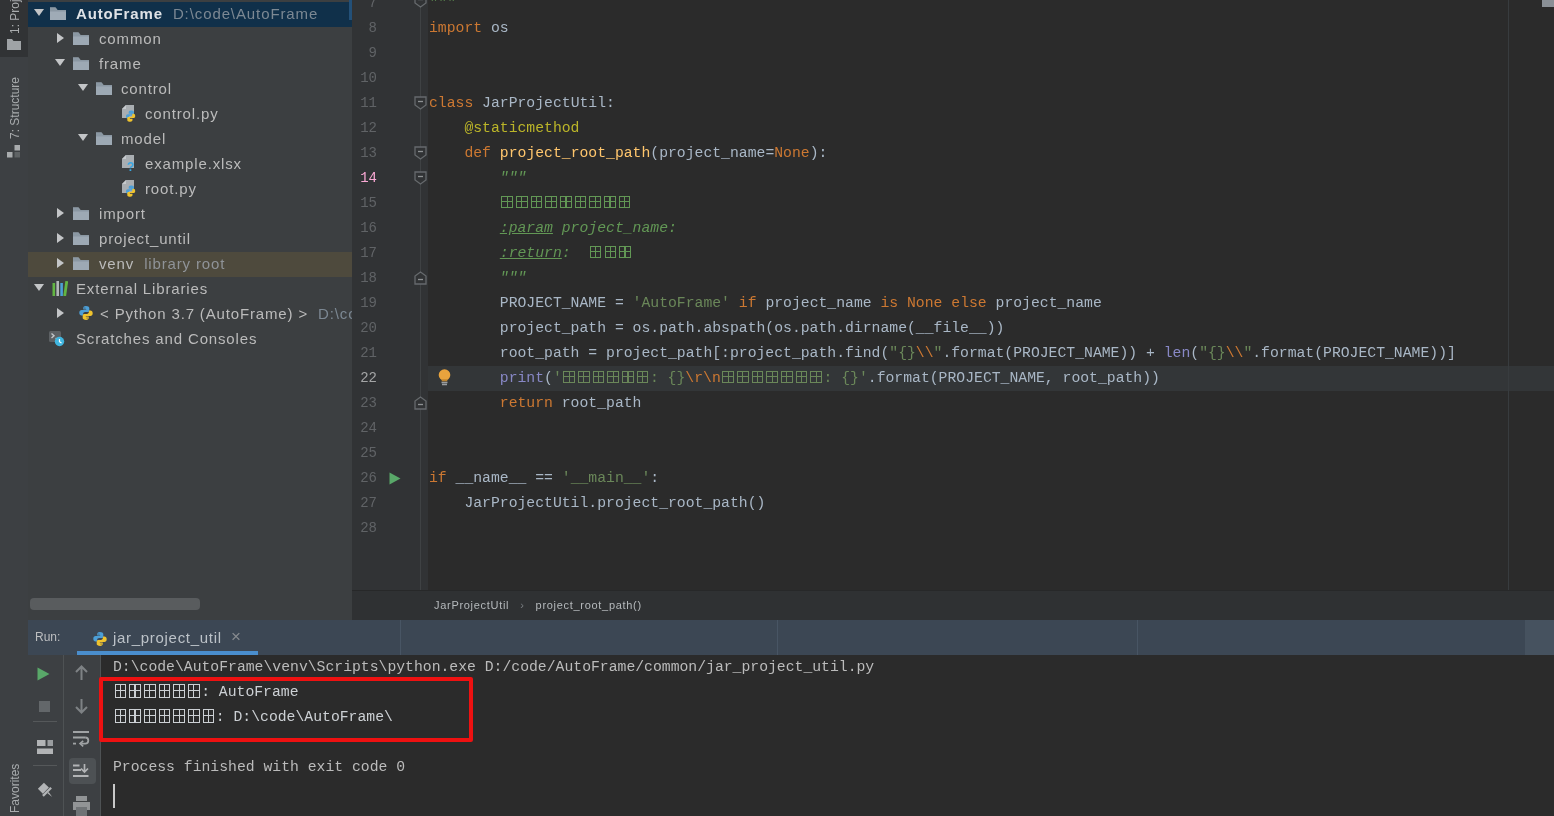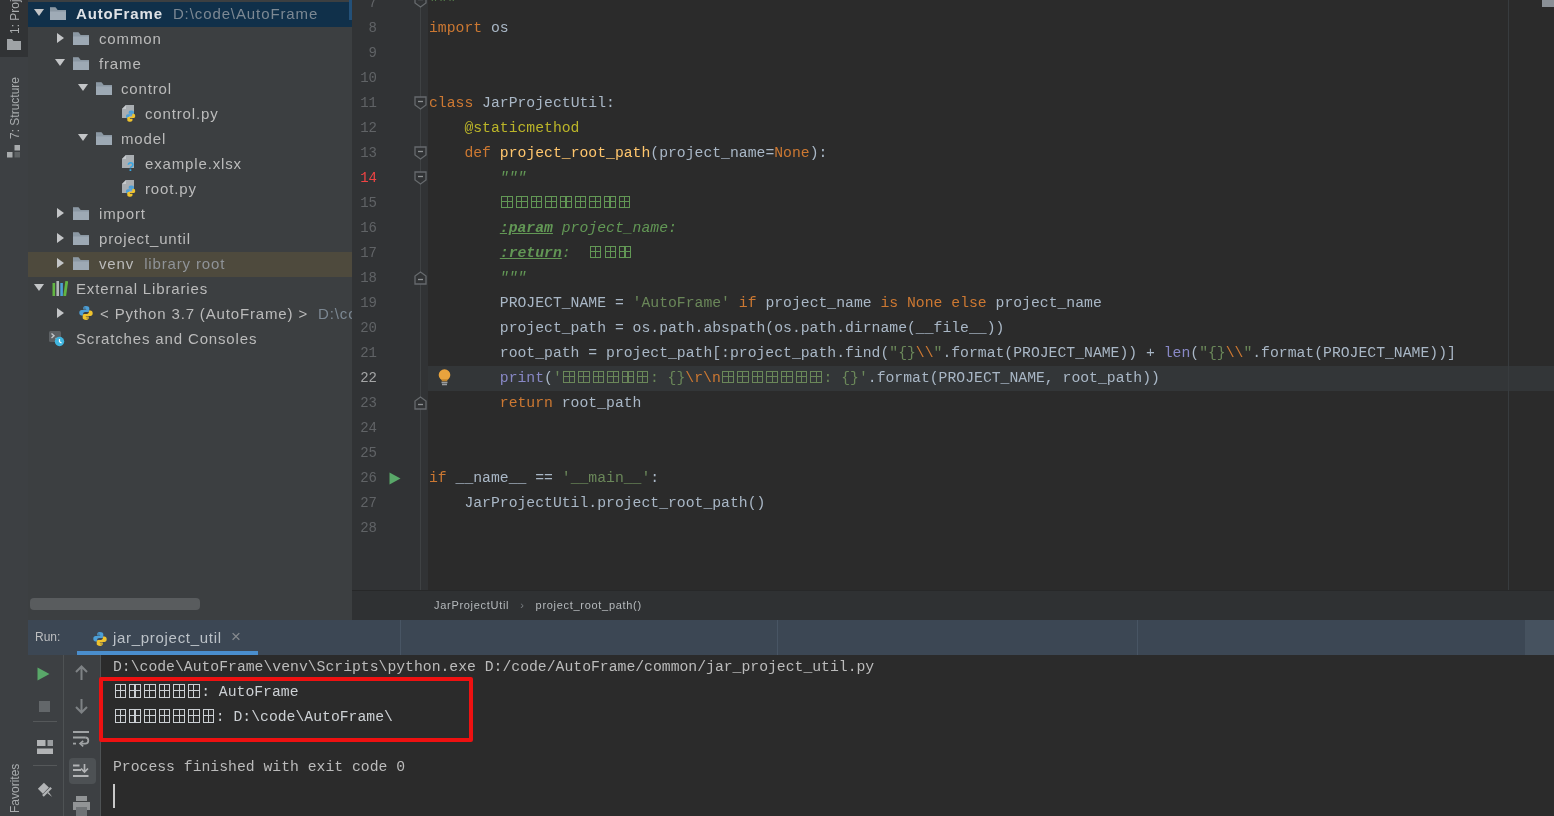--- a/index.html
+++ b/index.html
@@ -1,18 +1,18 @@
 <!DOCTYPE html>
 <html><head><meta charset="utf-8"><style>
 *{margin:0;padding:0;box-sizing:border-box}
 html,body{width:1554px;height:816px;overflow:hidden;background:#2b2b2b;font-family:"Liberation Sans",sans-serif}
 .abs{position:absolute}
 pre{font-family:"Liberation Mono",monospace;font-size:14.75px;line-height:25px;color:#a9b7c6}
 .k{color:#cc7832}.s{color:#6a8759}.d{color:#629755;font-style:italic}
-.dt{color:#629755;font-weight:bold;text-decoration:underline;font-style:italic}
+.dt{color:#629755;font-weight:normal;text-decoration:underline;font-style:italic}
 .dec{color:#bbb529}.fn{color:#ffc66d}.b{color:#8888c6}.e{color:#cc7832}
 .c{display:inline-block;width:11.6px;height:12.5px;border:1.2px solid;position:relative;vertical-align:-1px;margin:0 1.55px}
 .c::before{content:'';position:absolute;left:0;right:0;top:44%;height:1.2px;background:currentColor}
 .c::after{content:'';position:absolute;top:0;bottom:0;left:44%;width:1.2px;background:currentColor}
 .con .c{height:14px;vertical-align:-2px}
 .trow{position:absolute;left:0;height:25px;width:323px;font-size:15px;letter-spacing:0.85px;color:#bbbbbb;white-space:nowrap}
 .trow span.lbl{position:absolute;top:3px}
 .tri{position:absolute;top:7px;width:0;height:0}
 .triD{border-left:5.5px solid transparent;border-right:5.5px solid transparent;border-top:7px solid #c3c5c7}
 .triR{border-top:5.5px solid transparent;border-bottom:5.5px solid transparent;border-left:7px solid #c3c5c7;top:6px}
@@ -163,21 +163,21 @@
 <div class="abs" style="left:0;top:0;width:76px;height:590px;background:#313335"></div>
 <div class="abs" style="left:68px;top:0;width:1px;height:590px;background:#3f4244"></div>
 <div class="abs" style="left:76px;top:366px;width:1126px;height:25px;background:#333638"></div>
 <pre class="abs" style="left:0;top:-9px;width:25px;text-align:right;font-size:14px"><span style="color:#606366">7</span>
 <span style="color:#606366">8</span>
 <span style="color:#606366">9</span>
 <span style="color:#606366">10</span>
 <span style="color:#606366">11</span>
 <span style="color:#606366">12</span>
 <span style="color:#606366">13</span>
-<span style="color:#ef4444">14</span>
+<span style="color:#f9a8d4">14</span>
 <span style="color:#606366">15</span>
 <span style="color:#606366">16</span>
 <span style="color:#606366">17</span>
 <span style="color:#606366">18</span>
 <span style="color:#606366">19</span>
 <span style="color:#606366">20</span>
 <span style="color:#606366">21</span>
 <span style="color:#a4a5a6">22</span>
 <span style="color:#606366">23</span>
 <span style="color:#606366">24</span>

